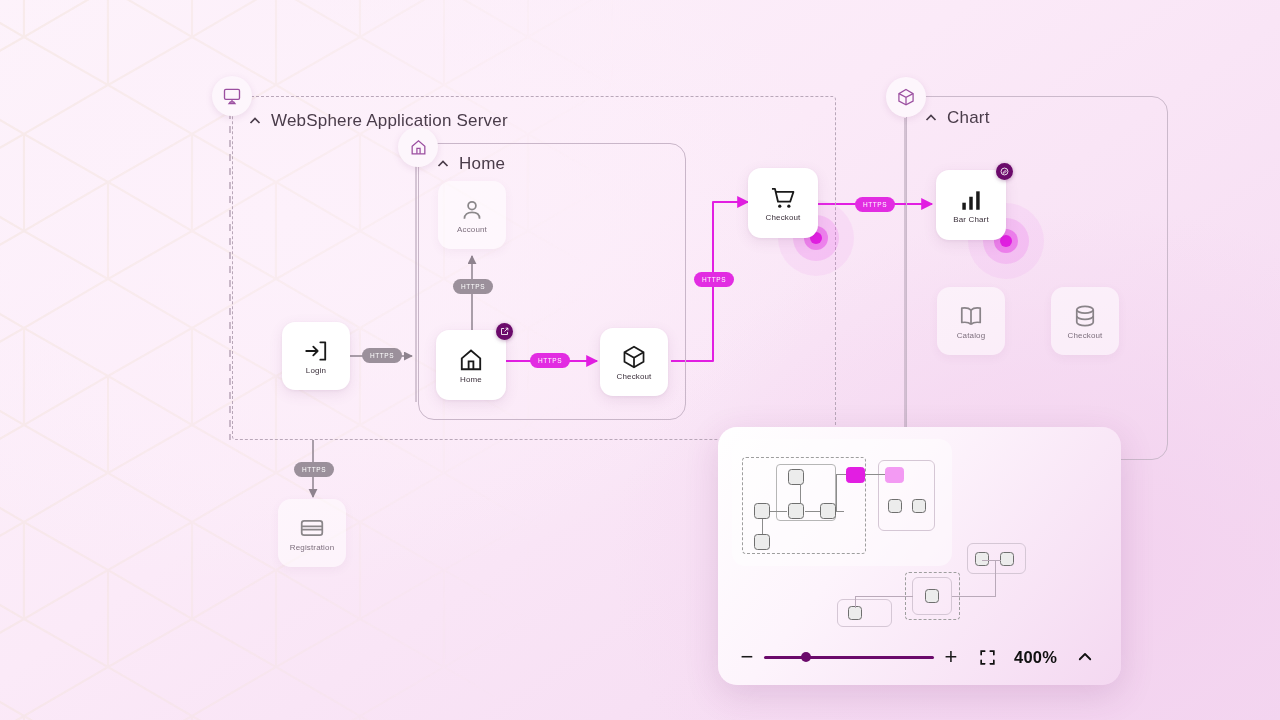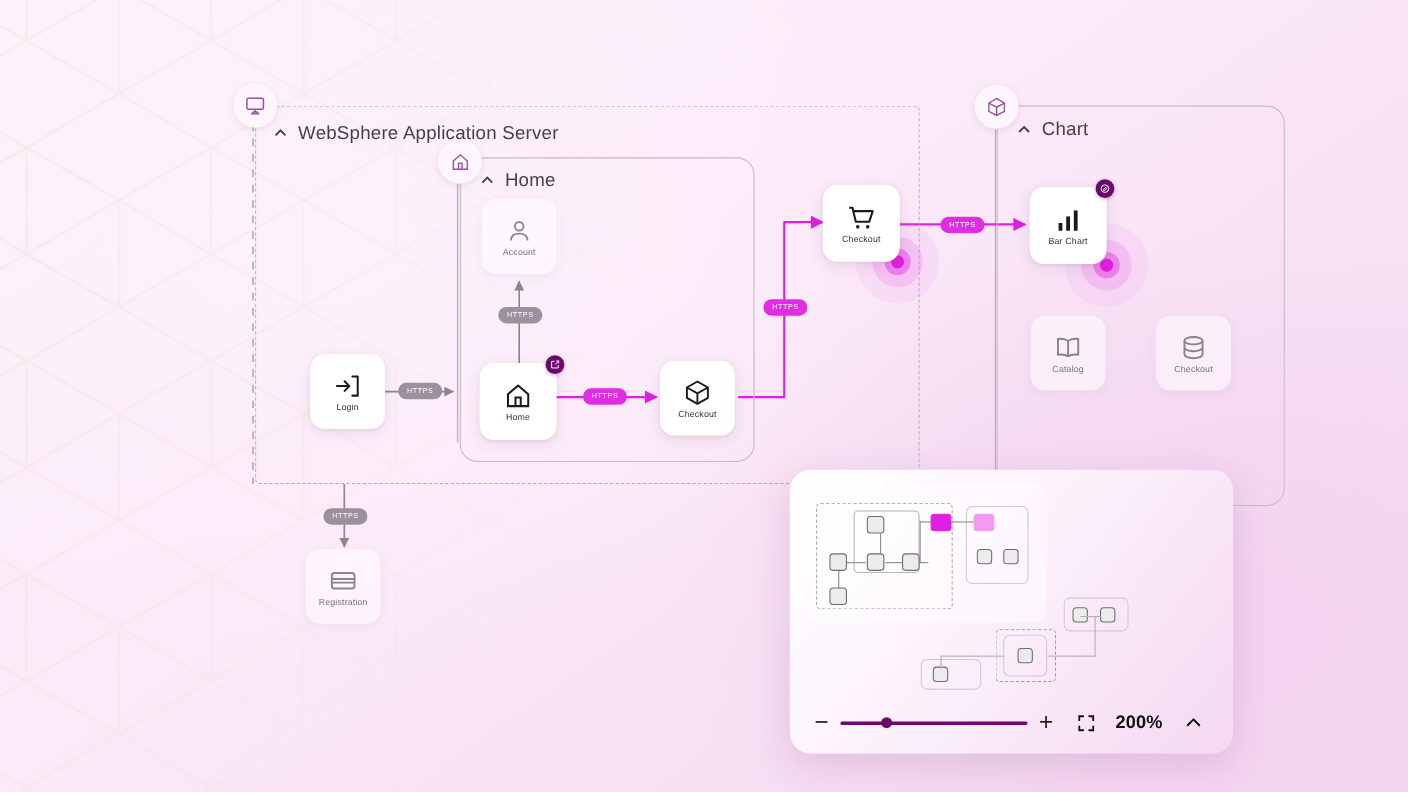--- a/index.html
+++ b/index.html
@@ -399,21 +399,21 @@
 
       <div class="zb-fit">
         <svg width="19" height="19" viewBox="0 0 24 24" fill="none" stroke="#101010" stroke-width="2.1" stroke-linecap="round">
           <path d="M4 8.5 L4 4 L8.5 4"></path>
           <path d="M15.5 4 L20 4 L20 8.5"></path>
           <path d="M20 15.5 L20 20 L15.5 20"></path>
           <path d="M8.5 20 L4 20 L4 15.5"></path>
         </svg>
       </div>
 
-      <div class="zb-pct">200%</div>
+      <div class="zb-pct">400%</div>
 
       <div class="zb-chev">
         <svg width="18" height="18" viewBox="0 0 24 24" fill="none" stroke="#101010" stroke-width="2.4" stroke-linecap="round" stroke-linejoin="round">
           <path d="M5 15 L12 8 L19 15"></path>
         </svg>
       </div>
     </div>
   </div>
 
 </div>

